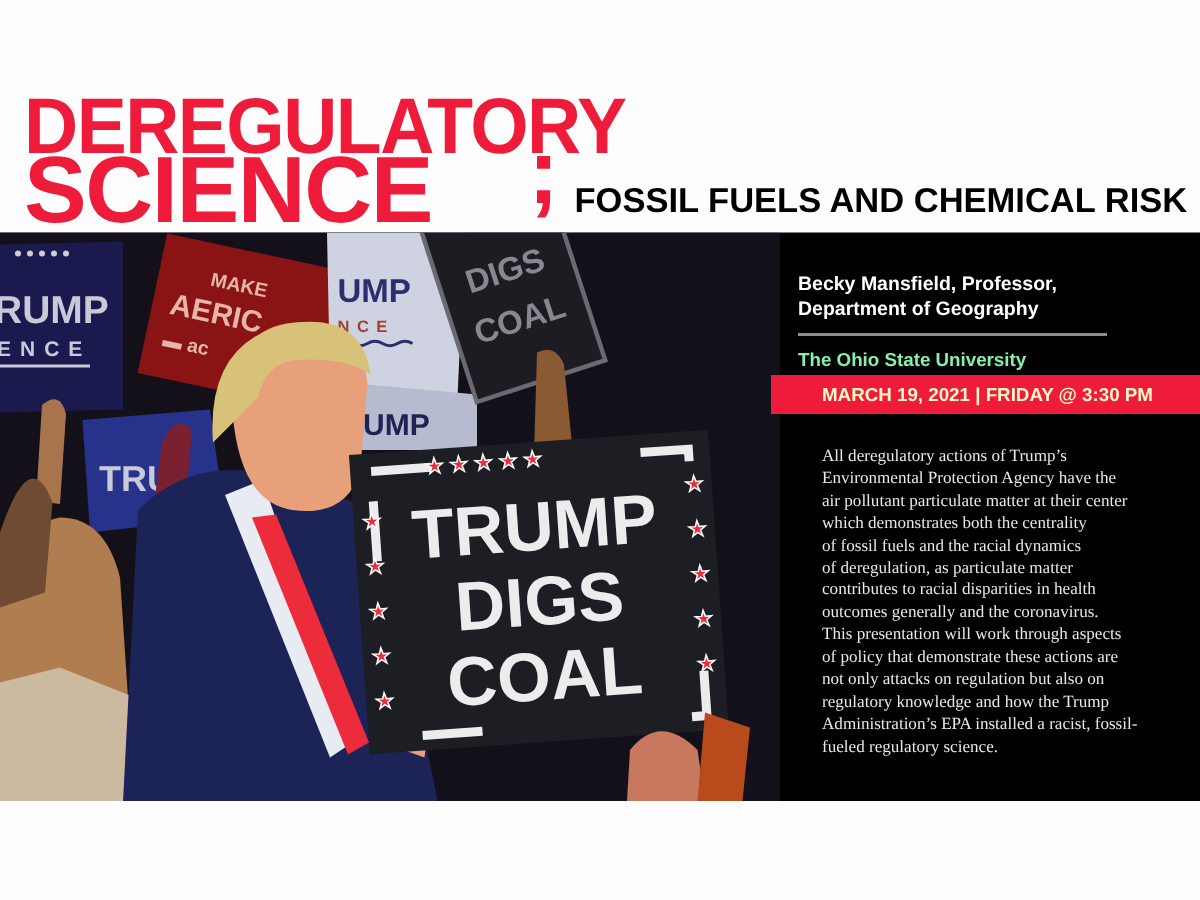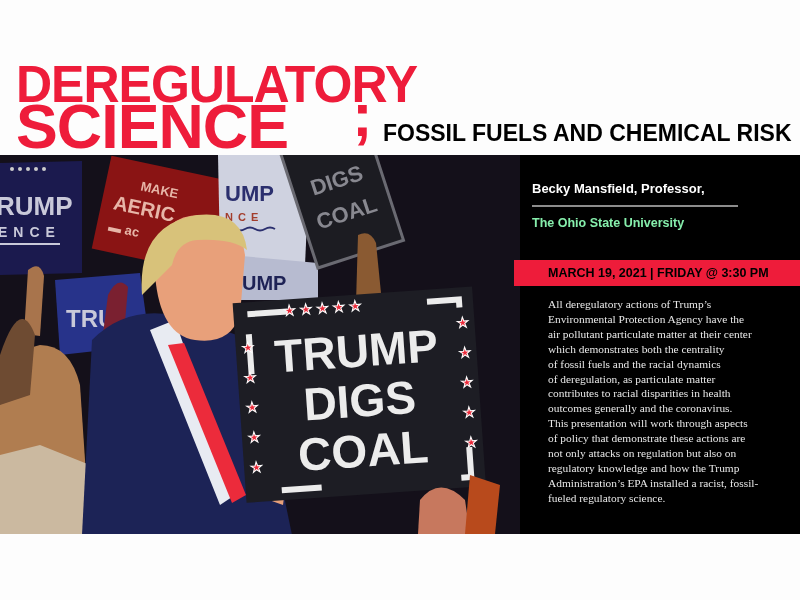--- a/index.html
+++ b/index.html
@@ -26,22 +26,22 @@
     overflow: hidden;
   }
   .art { position: absolute; left: 0; top: 0; width: 520px; height: 379px; }
 
   .info { position: absolute; left: 532px; top: 25px; width: 252px; }
   .speaker { color: #fff; font-weight: bold; font-size: 13px; line-height: 17px; }
   .divider { margin-top: 8px; width: 206px; height: 2px; background: #8c8c8c; }
   .univ { margin-top: 9px; color: #86efac; font-weight: bold; font-size: 12.5px; }
 
   .date-banner {
-    position: absolute; left: 514px; top: 105px; width: 286px; height: 26px; background: #ee1c3a;
-    color: #000000; font-weight: bold; font-size: 12.5px; line-height: 26px; padding-left: 34px;
+    position: absolute; left: 514px; top: 95px; width: 286px; height: 26px; background: #ee1c3a;
+    color: #fef9c3; font-weight: bold; font-size: 12.5px; line-height: 26px; padding-left: 34px;
   }
   .abstract {
     position: absolute; left: 548px; top: 142px; width: 240px; color: #e8e8e8;
     font-size: 11.4px; line-height: 14.9px; white-space: pre-line; font-family: Liberation Serif, serif;
   }
 </style>
 </head>
 <body>
 
 <div class="title-big title-line1">DEREGULATORY</div>
@@ -133,20 +133,21 @@
         <text x="462" y="300" font-size="14">★</text>
       </g>
     </g>
 
     <path d="M420 345 q20 -25 45 0 l5 34 l-52 0 z" fill="#c7785e"></path>
     <path d="M470 320 l30 10 l-5 49 l-30 0 z" fill="#b84a1c"></path>
   </svg>
 
   <div class="info">
     <div class="speaker">Becky Mansfield, Professor,</div>
+    <div class="speaker">Department of Geography</div>
     <div class="divider"></div>
     <div class="univ">The Ohio State University</div>
   </div>
 
   <div class="date-banner">MARCH 19, 2021 | FRIDAY @ 3:30 PM</div>
 
   <div class="abstract">All deregulatory actions of Trump’s
 Environmental Protection Agency have the
 air pollutant particulate matter at their center
 which demonstrates both the centrality

